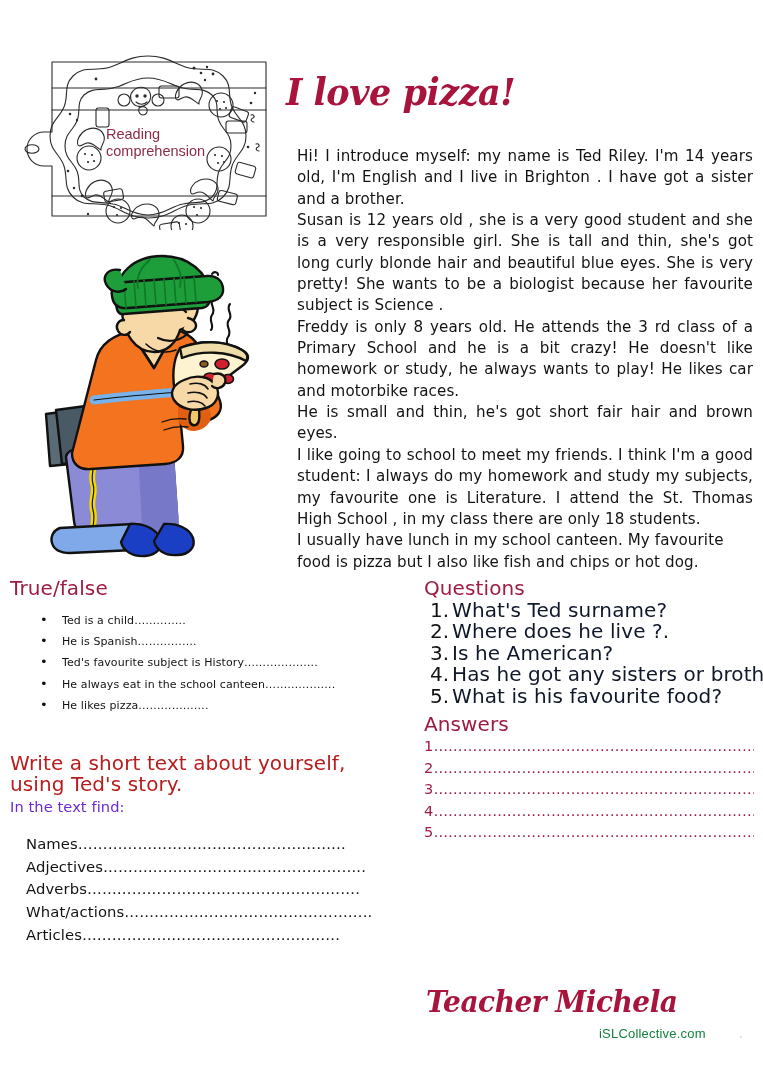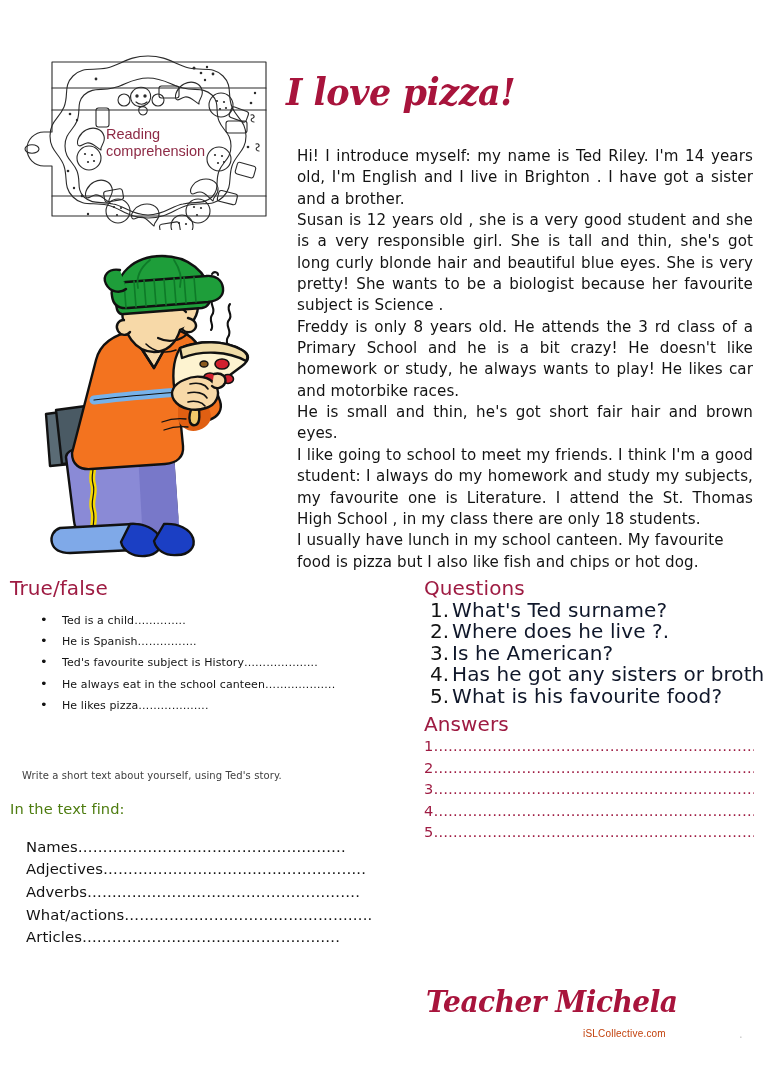--- a/index.html
+++ b/index.html
@@ -132,29 +132,29 @@
   }
 
   
   #writeblock {
     position: absolute;
     left: 10px;
     top: 753px;
     width: 396px;
   }
   #writeblock .prompt {
-    font-size: 10px;
+    font-size: 20px;
     line-height: 21.4px;
-    color: #404040;
-    margin: 12px;
+    color: #b91c1c;
+    margin: 0;
   }
   #writeblock .subhead {
     font-size: 14.6px;
     line-height: 21.4px;
-    color: #4d7c0f;
+    color: #6d28d9;
     margin: 0;
   }
   #find-list {
     margin: 16px;
     padding: 0;
     list-style: none;
   }
   #find-list li {
     font-size: 14.8px;
     line-height: 22.6px;
@@ -219,26 +219,26 @@
     font-size: 28px;
     line-height: 32px;
     white-space: nowrap;
     transform: scaleY(1.06);
     transform-origin: left top;
   }
 
   
   #watermark {
     position: absolute;
-    left: 583px;
+    left: 599px;
     top: 1026px;
     font-family: "Liberation Sans", sans-serif;
-    font-size: 10px;
+    font-size: 13px;
     line-height: 16px;
-    color: #c2410c;
+    color: #15803d;
     letter-spacing: 0.2px;
     white-space: nowrap;
   }
   #watermark-dot {
     position: absolute;
     left: 739px;
     top: 1026px;
     font-family: "Liberation Sans", sans-serif;
     font-size: 13px;
     color: #c8c8c8;

